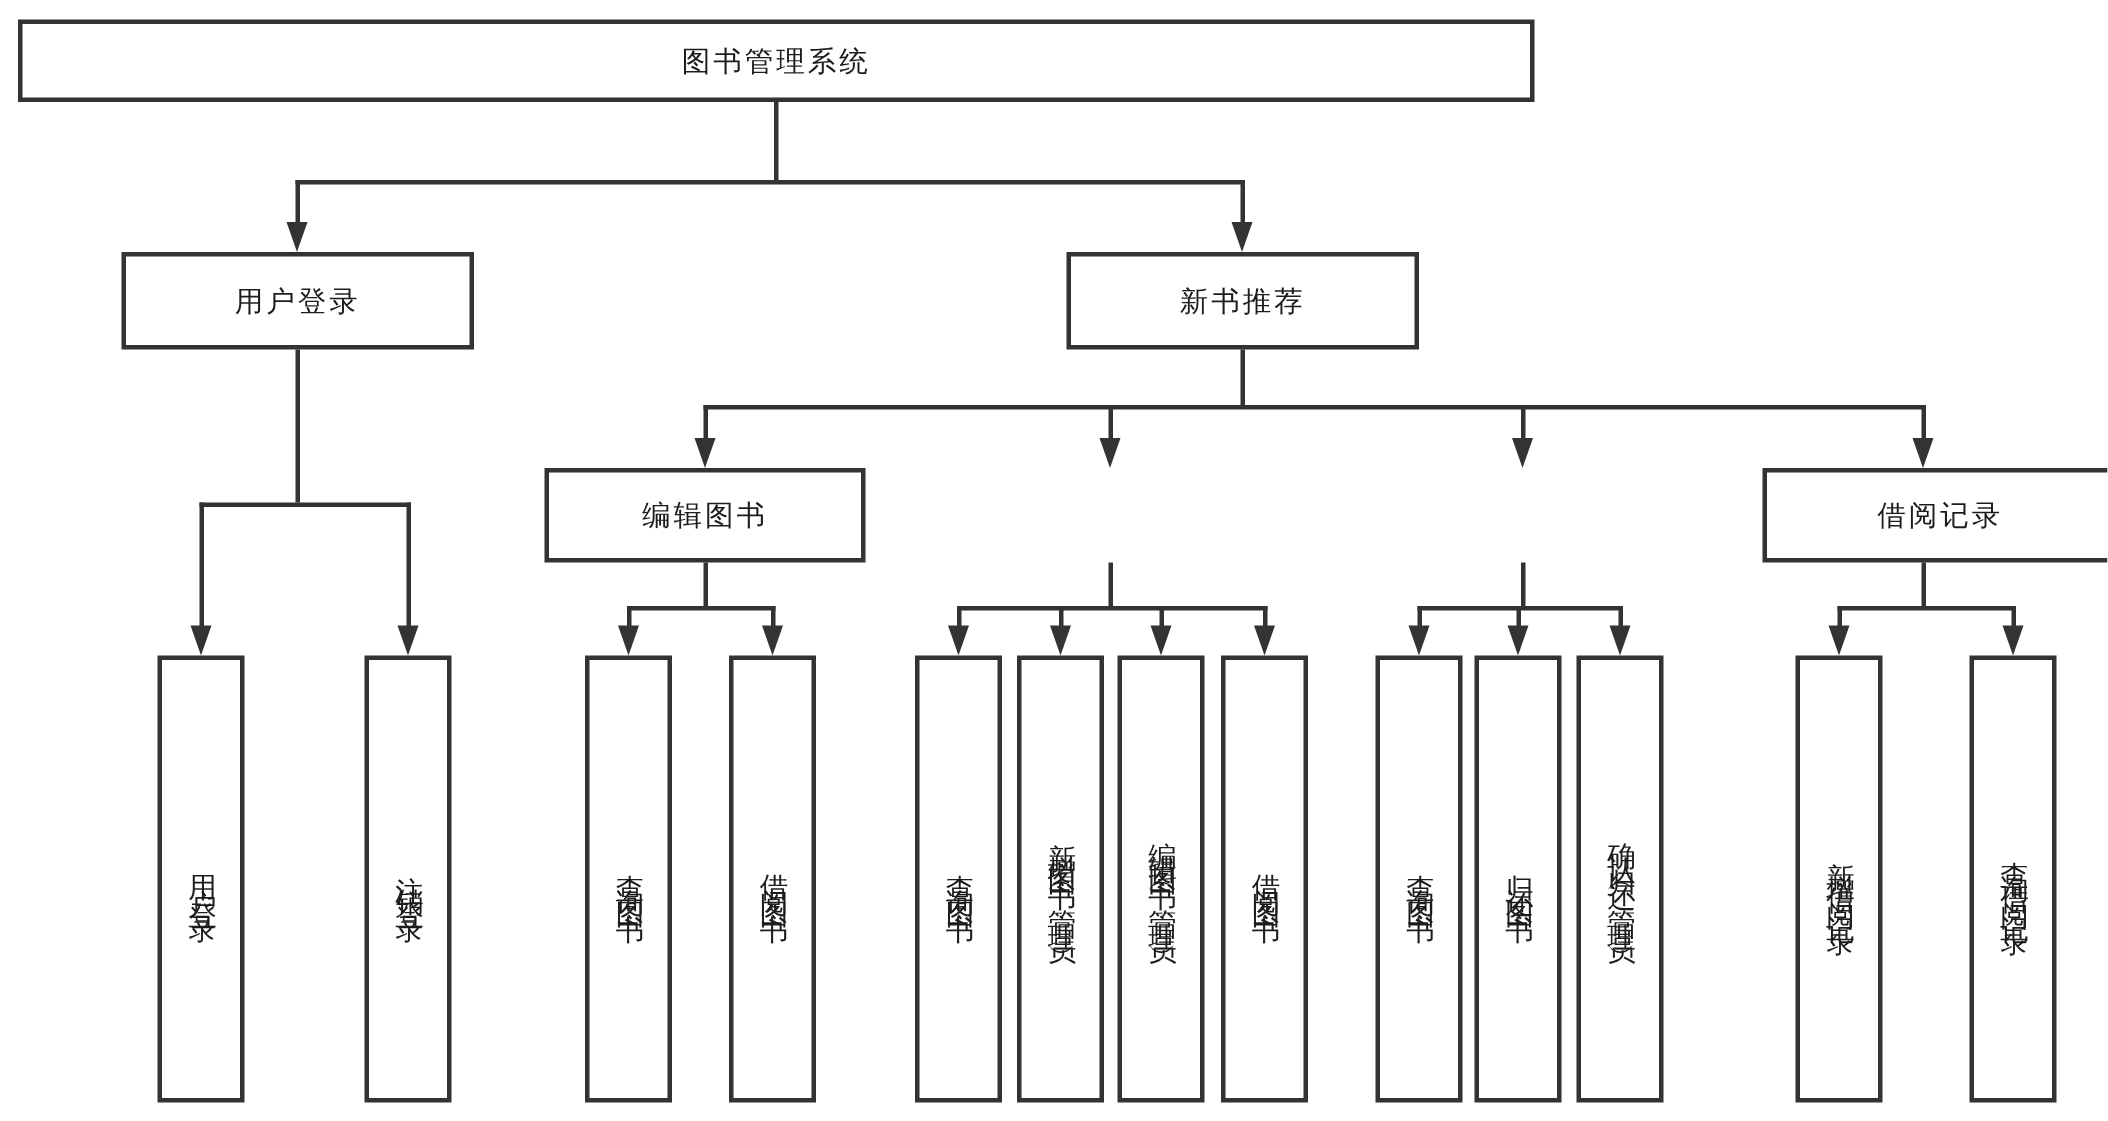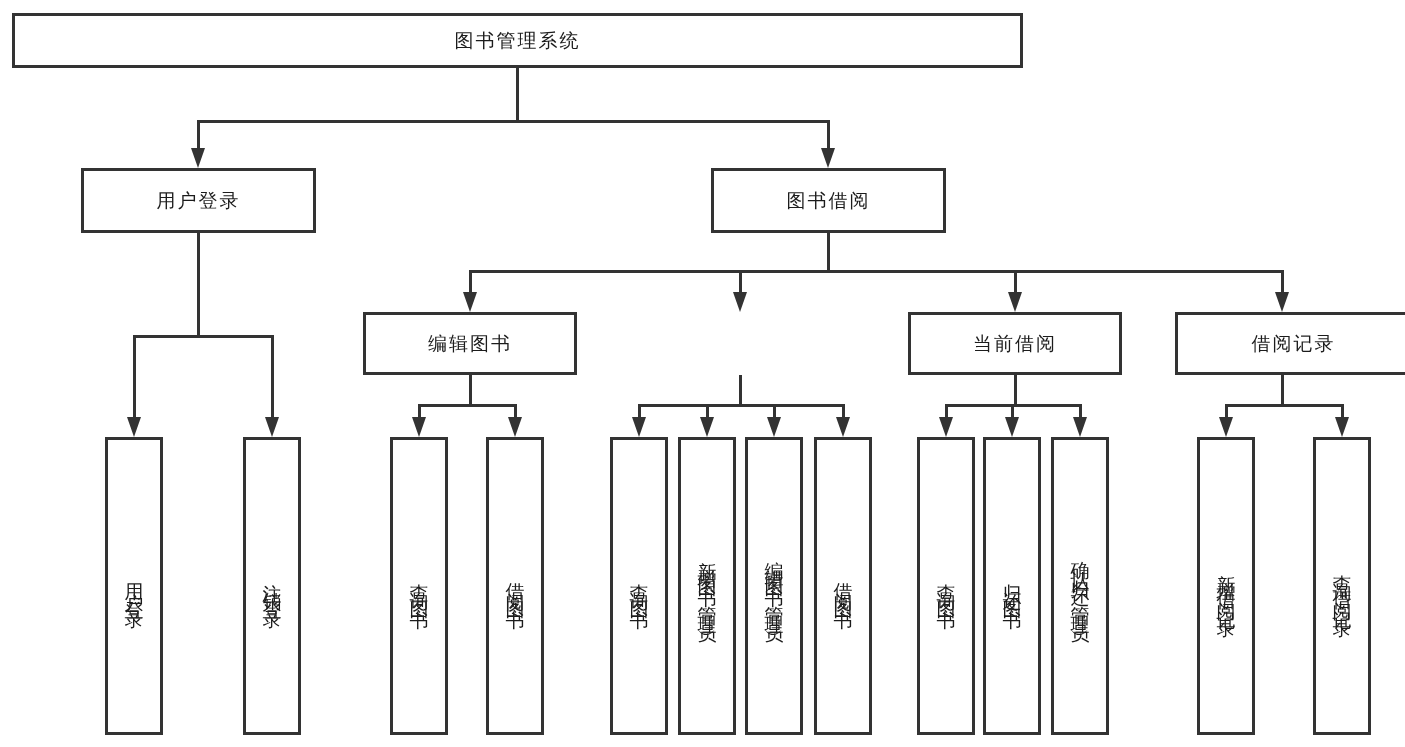--- a/index.html
+++ b/index.html
@@ -46,21 +46,21 @@
   <div class="hline" style="left:197px;top:120px;width:633px;"></div>
   <div class="vline" style="left:197px;top:120px;height:30px;"></div>
   <div class="arrow" style="left:191px;top:148px;"></div>
   <div class="vline" style="left:827px;top:120px;height:30px;"></div>
   <div class="arrow" style="left:821px;top:148px;"></div>
 
   <div class="node" style="left:81px;top:168px;width:235px;height:65px;">
     <span>用户登录</span>
   </div>
   <div class="node" style="left:711px;top:168px;width:235px;height:65px;">
-    <span>图书借阅</span>
+    <span>新书推荐</span>
   </div>
 
   <div class="vline" style="left:197px;top:233px;height:102px;"></div>
   <div class="hline" style="left:133px;top:335px;width:141px;"></div>
   <div class="vline" style="left:133px;top:335px;height:84px;"></div>
   <div class="arrow" style="left:127px;top:417px;"></div>
   <div class="vline" style="left:271px;top:335px;height:84px;"></div>
   <div class="arrow" style="left:265px;top:417px;"></div>
 
   <div class="vline" style="left:827px;top:233px;height:37px;"></div>
@@ -69,23 +69,20 @@
   <div class="arrow" style="left:463px;top:292px;"></div>
   <div class="vline" style="left:739px;top:270px;height:24px;"></div>
   <div class="arrow" style="left:733px;top:292px;"></div>
   <div class="vline" style="left:1014px;top:270px;height:24px;"></div>
   <div class="arrow" style="left:1008px;top:292px;"></div>
   <div class="vline" style="left:1281px;top:270px;height:24px;"></div>
   <div class="arrow" style="left:1275px;top:292px;"></div>
 
   <div class="node" style="left:363px;top:312px;width:214px;height:63px;">
     <span>编辑图书</span>
-  </div>
-  <div class="node" style="left:908px;top:312px;width:214px;height:63px;">
-    <span>当前借阅</span>
   </div>
   <div class="node" style="left:1175px;top:312px;width:237px;height:63px;">
     <span>借阅记录</span>
   </div>
 
   <div class="vline" style="left:469px;top:375px;height:31px;"></div>
   <div class="hline" style="left:418px;top:404px;width:99px;"></div>
   <div class="vline" style="left:418px;top:404px;height:15px;"></div>
   <div class="arrow" style="left:412px;top:417px;"></div>
   <div class="vline" style="left:514px;top:404px;height:15px;"></div>

